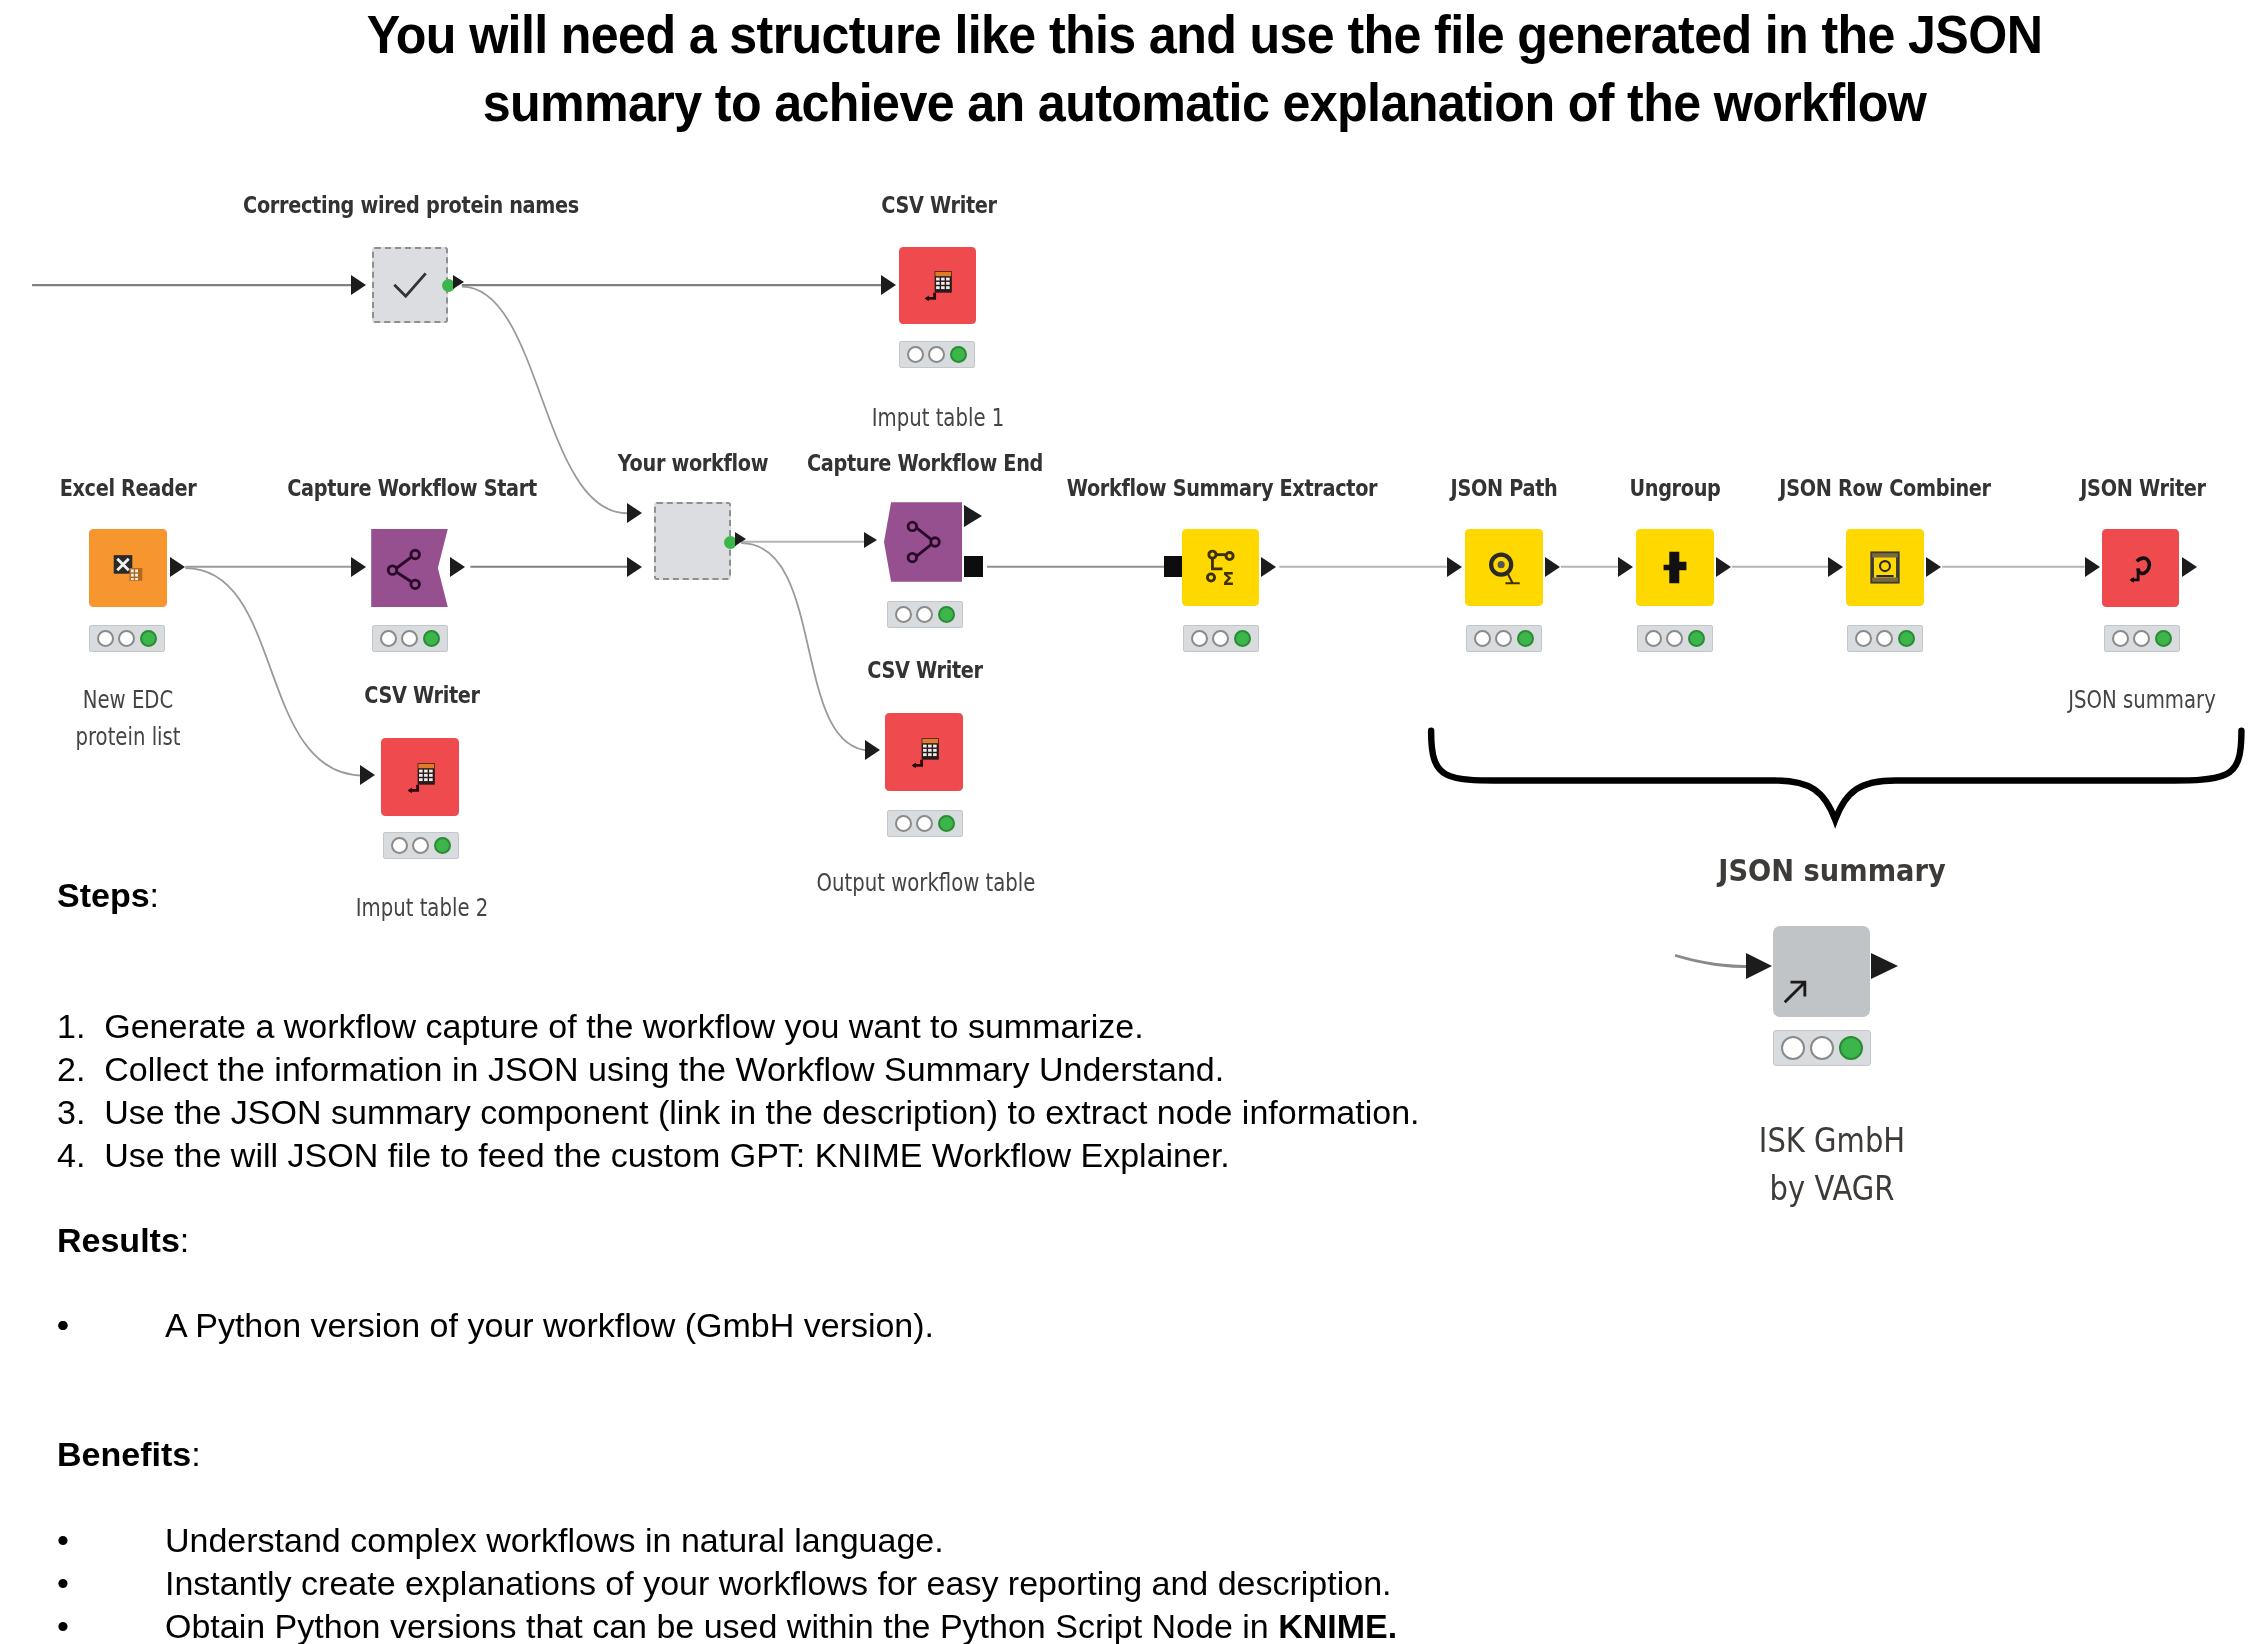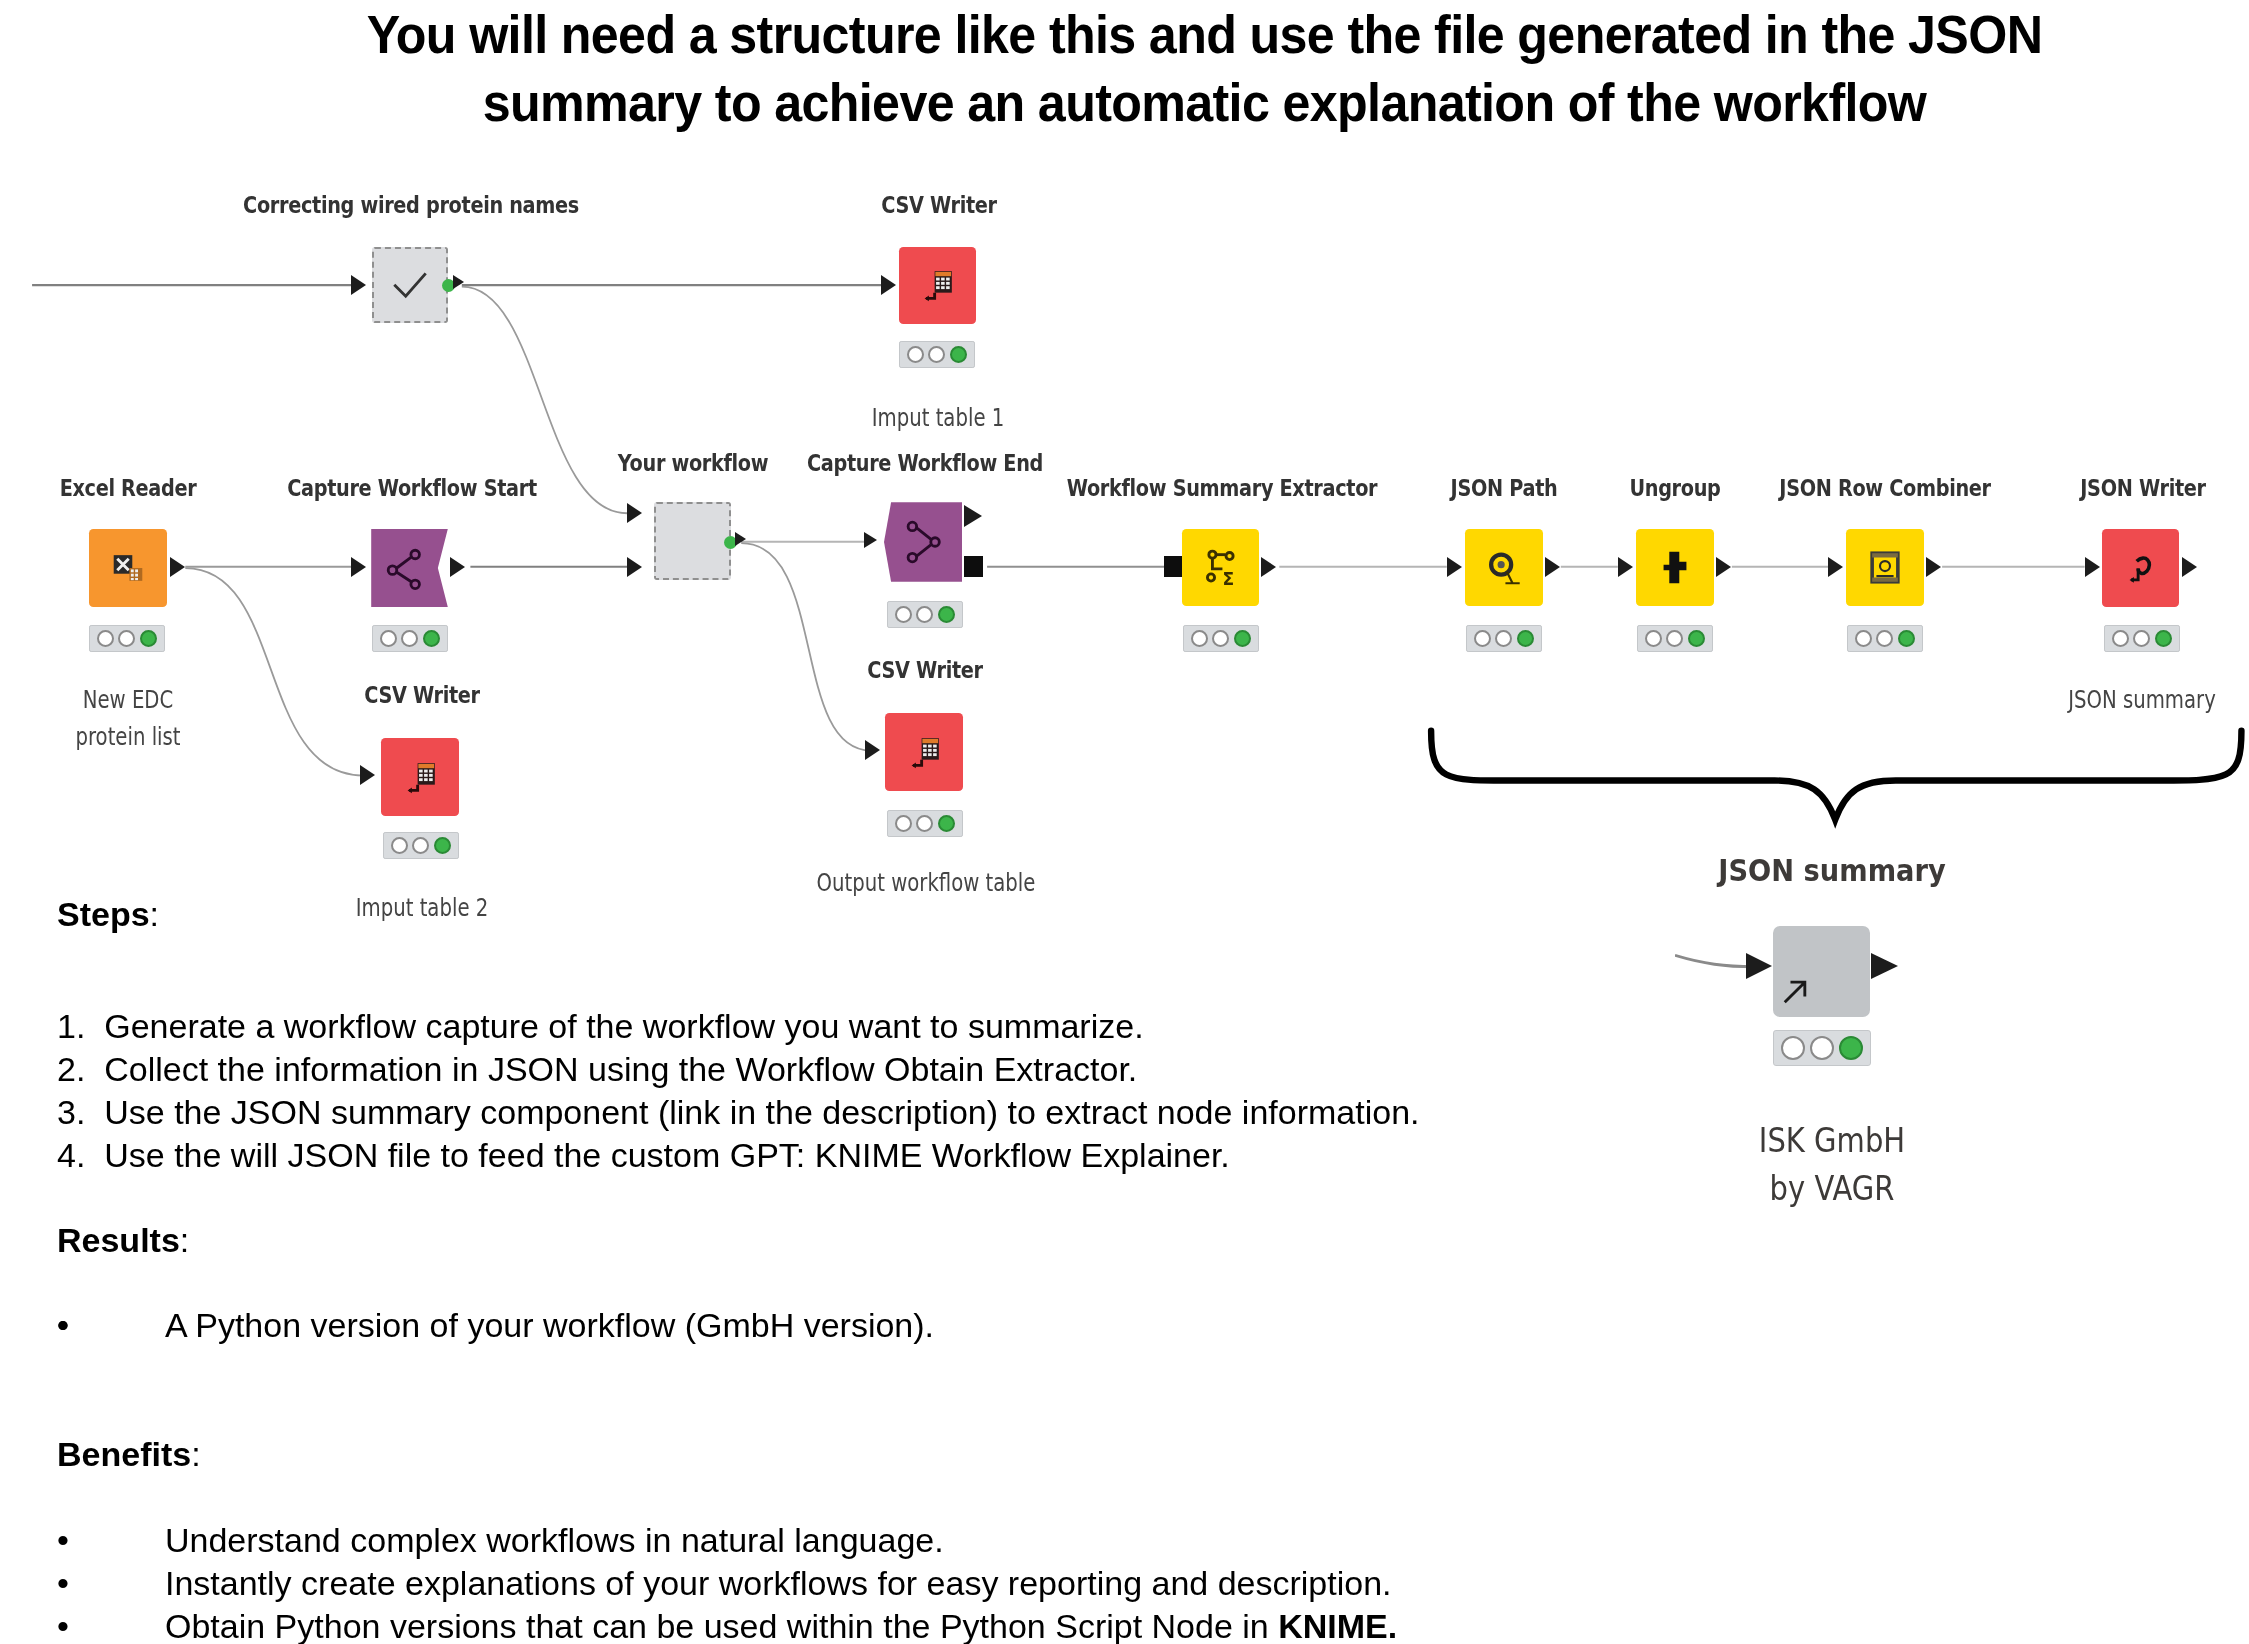--- a/index.html
+++ b/index.html
@@ -325,26 +325,26 @@
 </div>
 <div class="port-out" style="left:1871px; top:953px; border-top-width:13px; border-bottom-width:13px; border-left-width:27px;"></div>
 <div class="traffic" style="left:1773px; top:1030px; width:98px; height:36px; border-radius:2.9px;">
   <span class="light" style="width:24px;height:24px;border-width:2.1px;"></span>
     <span class="light" style="width:24px;height:24px;border-width:2.1px;"></span>
     <span class="light on" style="width:24px;height:24px;border-width:2.1px;"></span>
 </div>
 <div class="comp-sub" style="left:1832px; top:1117px;">ISK GmbH</div>
 <div class="comp-sub" style="left:1832px; top:1165px;">by VAGR</div>
 
-<div class="text-block" style="left:57px; top:893px;">
+<div class="text-block" style="left:57px; top:874px;">
   <span class="section-h">Steps</span><span>:</span>
 </div>
 <ol class="steps-list" style="top:1005px;">
   <li><span>1.&nbsp;&nbsp;</span><span>Generate a workflow capture of the workflow you want to summarize.</span></li>
-  <li><span>2.&nbsp;&nbsp;</span><span>Collect the information in JSON using the Workflow Obtain Extractor.</span></li>
+  <li><span>2.&nbsp;&nbsp;</span><span>Collect the information in JSON using the Workflow Summary Understand.</span></li>
   <li><span>3.&nbsp;&nbsp;</span><span>Use the JSON summary component (link in the description) to extract node information.</span></li>
   <li><span>4.&nbsp;&nbsp;</span><span>Use the will JSON file to feed the custom GPT: KNIME Workflow Explainer.</span></li>
 </ol>
 
 <div class="text-block" style="left:57px; top:1219px;">
   <span class="section-h">Results</span><span>:</span>
 </div>
 <ul class="bullets" style="top:1304px;">
   <li><span class="dot">•</span></li>
   <li><span class="dot">•</span><span>A Python version of your workflow (GmbH version).</span></li>

